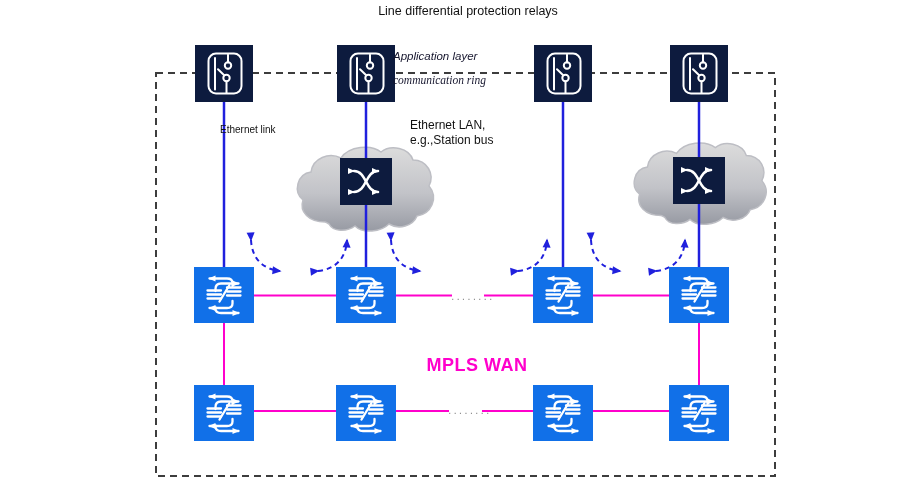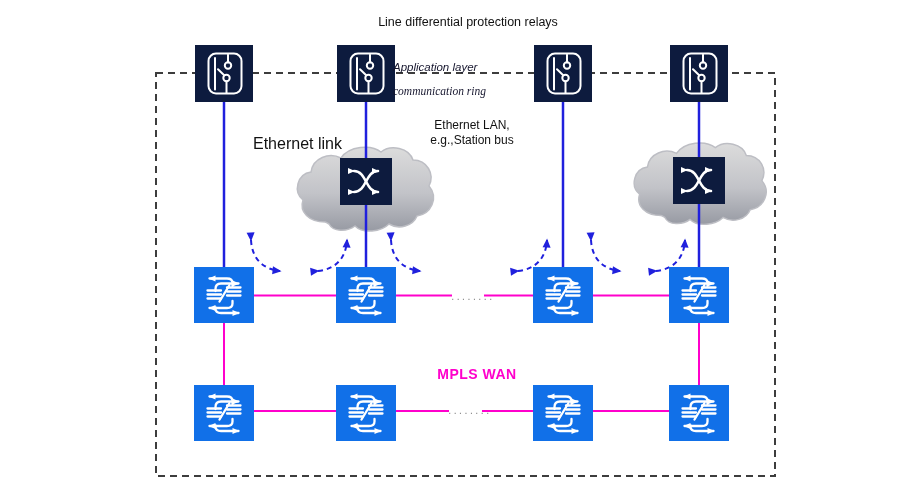--- a/index.html
+++ b/index.html
@@ -2,39 +2,39 @@
 <html><head>
 <meta charset="utf-8">
 <style>
   html,body{margin:0;padding:0;background:#ffffff;}
   #canvas{
     position:relative;width:920px;height:485px;overflow:hidden;
     background:#ffffff;
     font-family:"Liberation Sans","DejaVu Sans",sans-serif;
     color:#111111;
   }
-  .label{position:absolute;white-space:nowrap;margin-top:11px;}
+  .label{position:absolute;white-space:nowrap;}
   #title{
     left:300px;top:4px;width:336px;text-align:center;
     font-size:12.5px;color:#111;
   }
   .applayer{
     width:140px;font-style:italic;
     font-size:11.5px;color:#16162e;
   }
   #app-layer-1{left:393px;top:50px;}
   #app-layer-2{left:393px;top:74px;font-family:Liberation Serif, serif;}
-  #ethernet-link{left:253px;top:124px;font-size:16px;}
+  #ethernet-link{left:220px;top:124px;font-size:10px;}
   #ethernet-lan{
     position:absolute;left:410px;top:118px;width:124px;
-    text-align:center;font-size:12px;line-height:15px;
+    font-size:12px;line-height:15px;
   }
   #mpls-wan{
     left:417px;top:355px;width:120px;text-align:center;
-    font-weight:bold;font-size:14px;color:#ff00cc;letter-spacing:.5px;
+    font-weight:bold;font-size:18px;color:#ff00cc;letter-spacing:.5px;
   }
   .ellipsis{
     position:absolute;color:#909090;
     font-family:"DejaVu Sans Mono","Liberation Mono",monospace;
     font-size:9px;letter-spacing:0px;line-height:9px;
   }
   #ellipsis-top{left:450px;top:293px;width:36px;text-align:center;}
   #ellipsis-bottom{left:447px;top:407px;width:36px;text-align:center;}
 
   .relay{

